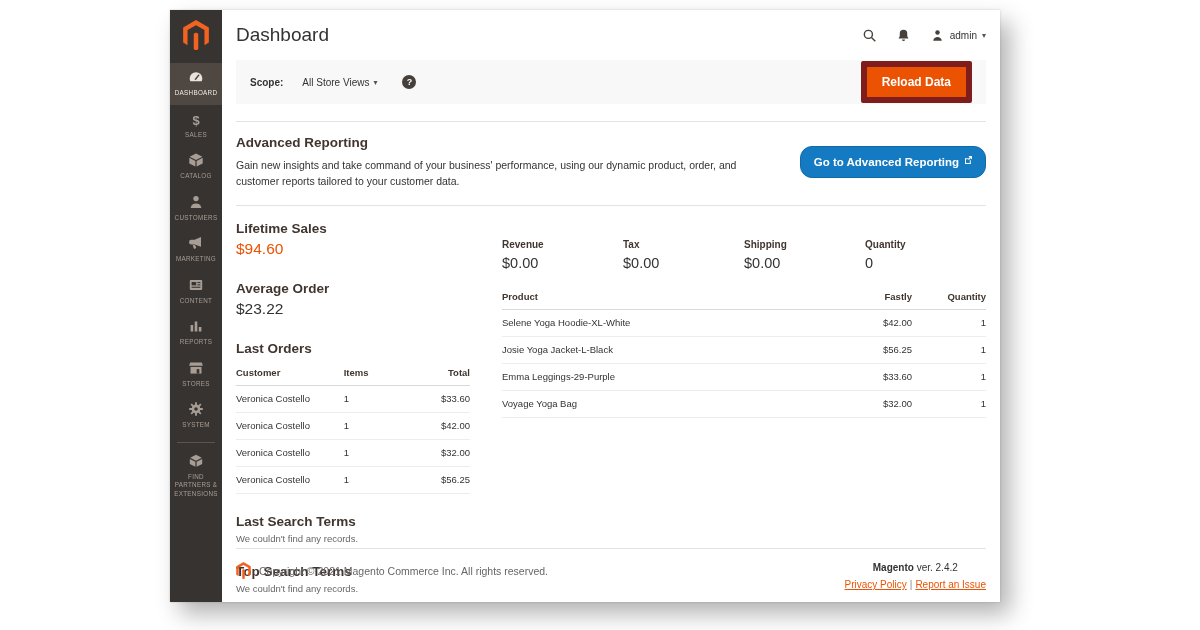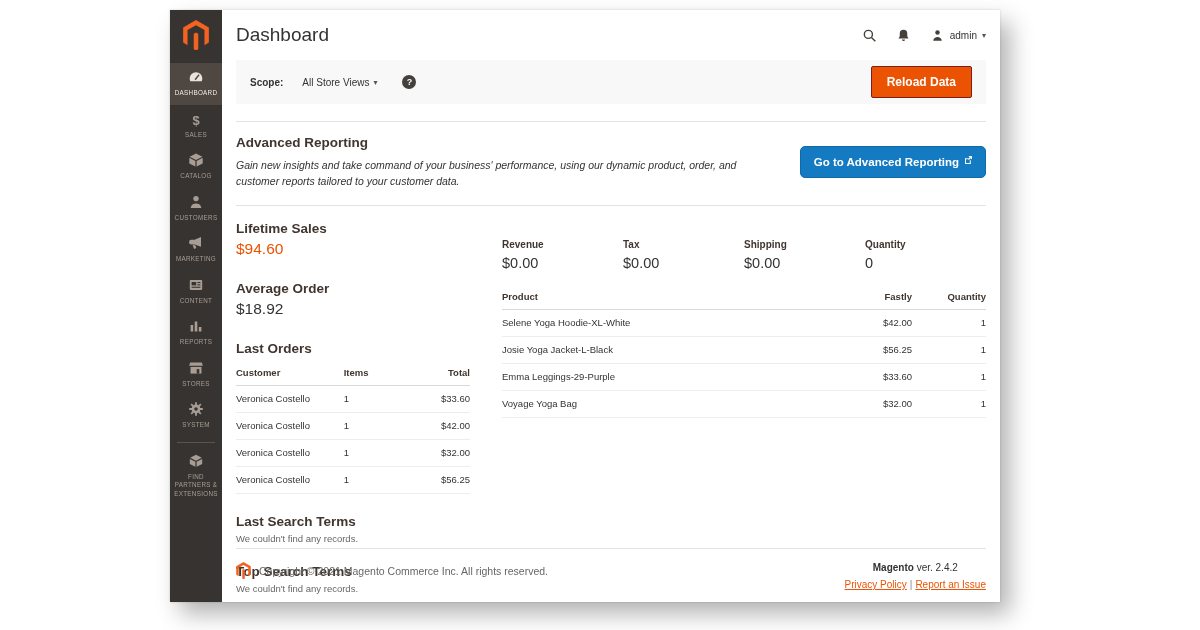--- a/index.html
+++ b/index.html
@@ -36,30 +36,30 @@
   .caret { font-size:8px; color:#555; }
 
   .scope-bar { background:#f8f8f8; height:44px; display:flex; align-items:center;
                gap:19px; padding:0 14px; flex-shrink:0; }
   .scope-label { font-size:10px; font-weight:bold; color:#333; }
   .scope-value { font-size:10px; color:#333; cursor:pointer; display:flex;
                  align-items:center; gap:4px; }
   .help-badge { width:14px; height:14px; border-radius:50%; background:#45403b;
                 color:#fff; font-size:9px; font-weight:bold; display:flex;
                 align-items:center; justify-content:center; margin-left:6px; cursor:pointer; }
-  .reload-btn { margin-left:auto; background:#eb5202; border:1px solid #7f1d1d;
+  .reload-btn { margin-left:auto; background:#eb5202; border:6px solid #7f1d1d;
                 color:#fff; font-weight:bold; font-size:12px; padding:8px 15px;
                 border-radius:2px; cursor:pointer; font-family:inherit; }
 
   .ar-section { margin-top:17px; border-top:1px solid #e3e3e3; border-bottom:1px solid #e3e3e3;
                 padding:13px 0 15px; display:flex; align-items:center; gap:28px; flex-shrink:0; }
   .ar-title { font-size:13.5px; font-weight:bold; color:#41362f; margin-bottom:7px; }
-  .ar-desc { font-size:10.5px; color:#333; line-height:1.55; max-width:560px;font-style:italic; }
+  .ar-desc { font-size:10.5px; color:#333; line-height:1.55; max-width:560px; }
   .ar-btn { margin-left:auto; background:#147bc2; border:1px solid #0f6aa8; color:#fff;
-            font-weight:bold; font-size:11.5px; padding:9px 13px; border-radius:5px;
+            font-weight:bold; font-size:11.5px; padding:9px 13px; border-radius:12px;
             cursor:pointer; display:flex; gap:5px; align-items:flex-start;
             font-family:inherit; white-space:nowrap; }
   .ext-ico { margin-top:-2px; }
 
   .dash-grid { display:flex; gap:32px; margin-top:15px; flex:1; min-height:0;justify-content:flex-end; }
   .col-left { width:234px; flex-shrink:0; }
   .col-right { flex:1; min-width:0; }
 
   .sec-title { font-size:13.5px; font-weight:bold; color:#41362f; }
   .big-val { font-size:15.5px; color:#333; margin-top:4px; }
@@ -282,21 +282,21 @@
 
     <div class="dash-grid">
 
       <div class="col-left">
         <div class="stat-block">
           <div class="sec-title">Lifetime Sales</div>
           <div class="big-val orange">$94.60</div>
         </div>
         <div class="stat-block">
           <div class="sec-title">Average Order</div>
-          <div class="big-val">$18.92</div>
+          <div class="big-val">$23.22</div>
         </div>
 
         <div class="sec-title">Last Orders</div>
         <table class="lo-table">
           <thead>
             <tr>
               <th>Customer</th>
               <th class="col-items">Items</th>
               <th class="col-total num">Total</th>
             </tr>

